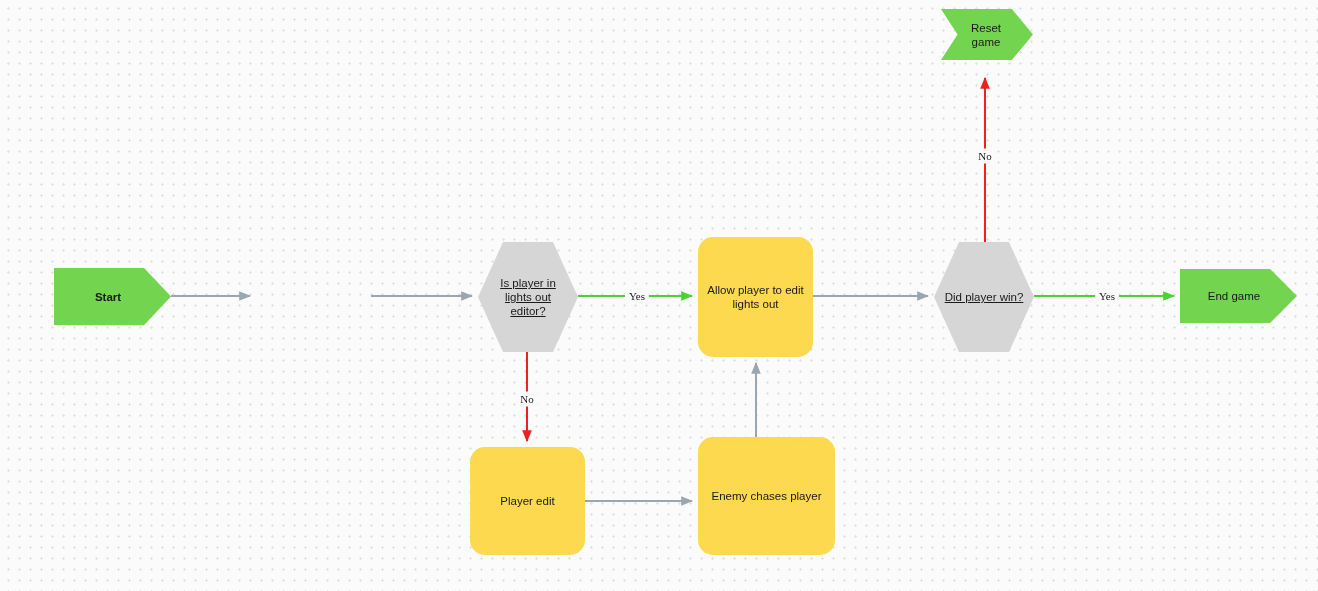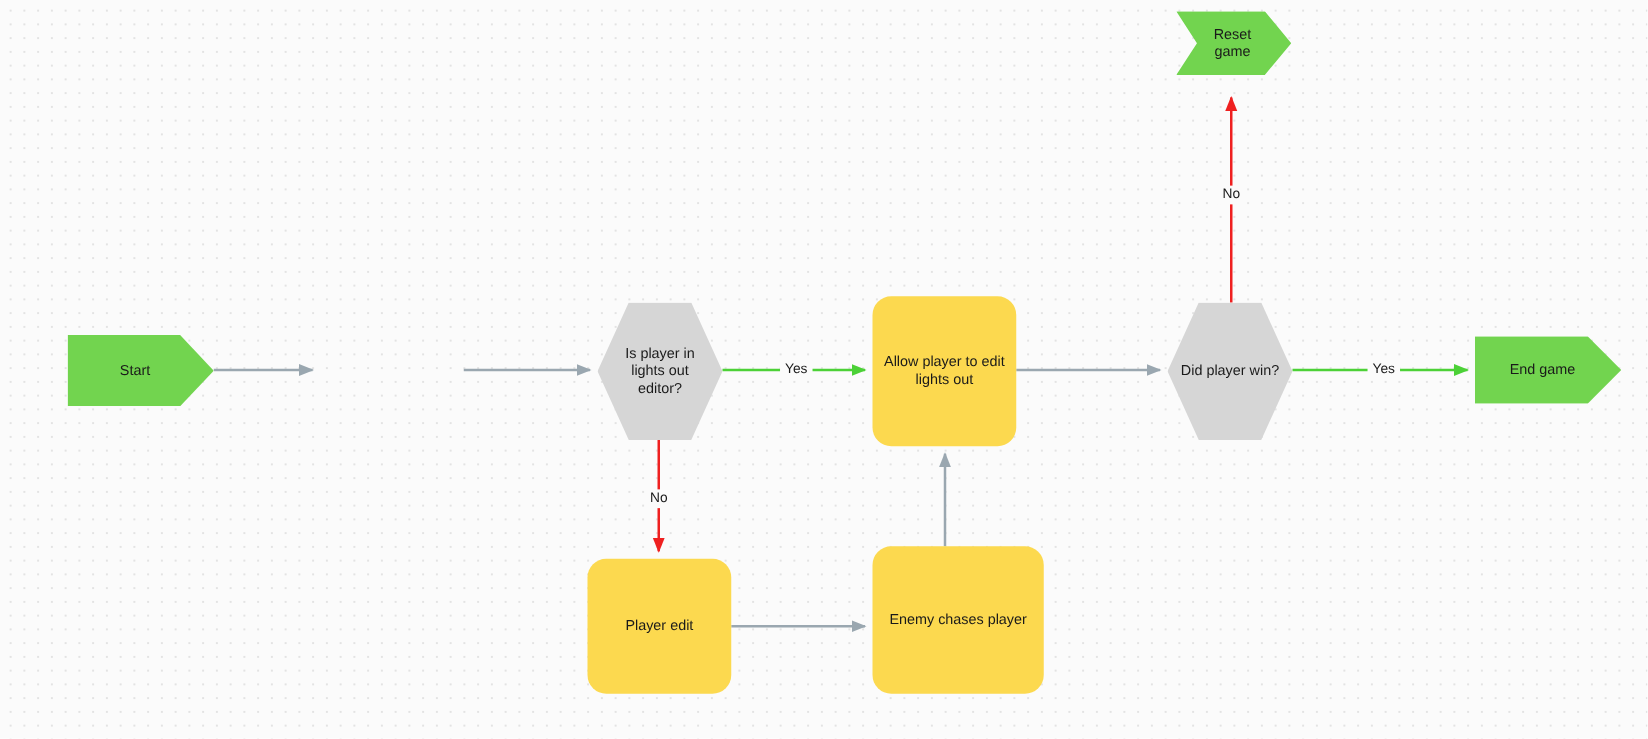--- a/index.html
+++ b/index.html
@@ -46,39 +46,41 @@
     padding: 0 9px;
     pointer-events: none;
   }
   .node-process {
     background: #fcd94f;
     border-radius: 15px;
   }
   .node-decision {
     background: #d6d6d6;
     clip-path: polygon(25% 0%, 75% 0%, 100% 50%, 75% 100%, 25% 100%, 0% 50%);
+    text-decoration: underline;
   }
   .node-terminal {
     background: #72d44f;
     clip-path: polygon(0% 0%, 77% 0%, 100% 50%, 77% 100%, 0% 100%);
   }
   .node-chevron {
     background: #72d44f;
     clip-path: polygon(0% 0%, 77% 0%, 100% 50%, 77% 100%, 0% 100%, 18% 50%);
   }
   .edge-label {
     position: absolute;
     background: #fbfbfb;
     color: #1a1a1a;
     font-size: 11px;
     line-height: 13px;
     padding: 1px 4px;
     text-align: center;
     white-space: nowrap;
     transform: translate(-50%, -50%);
+    font-family: Liberation Serif, serif;
   }
 </style>
 </head>
 <body>
 
 <div id="canvas" style="background-color: rgb(251, 251, 251);">
   <svg id="edges" viewBox="0 0 1318 591" width="1318" height="591" xmlns="http://www.w3.org/2000/svg">
       <defs>
         <marker id="ah-0" viewBox="0 0 10 10" refX="9" refY="5" markerWidth="6" markerHeight="6" orient="auto-start-reverse" markerUnits="strokeWidth">
           <path d="M 0 1 L 10 5 L 0 9 z" fill="#9aa7b0"></path>
@@ -112,21 +114,21 @@
         <path d="M 813 296 L 928 296" fill="none" stroke="#9aa7b0" stroke-width="2" marker-end="url(#ah-0)"></path>
       </g>
       <g>
         <path d="M 1034 296 L 1174 296" fill="none" stroke="#4cd137" stroke-width="2" marker-end="url(#ah-2)"></path>
       </g>
       <g>
         <path d="M 985 242 L 985 78" fill="none" stroke="#ef2020" stroke-width="2" marker-end="url(#ah-3)"></path>
       </g>
     </svg>
 <div class="node node-terminal" style="left: 54px; top: 268px; width: 117px; height: 57px; background: rgb(114, 212, 79);">
-      <span class="label" style="padding-right: 18px; padding-left: 9px;">Start</span>
+      <span class="label" style="padding-right: 18px; padding-left: 9px; font-weight: bold;">Start</span>
     </div>
     <div class="node node-decision" style="left: 478px; top: 242px; width: 100px; height: 110px; background: rgb(214, 214, 214);">
       <span class="label">Is player in lights out editor?</span>
     </div>
     <div class="node node-process" style="left: 698px; top: 237px; width: 115px; height: 120px; background: rgb(252, 217, 79);">
       <span class="label">Allow player to edit lights out</span>
     </div>
     <div class="node node-decision" style="left: 934px; top: 242px; width: 100px; height: 110px; background: rgb(214, 214, 214); align-items: center;">
       <span class="label">Did player win?</span>
     </div>

